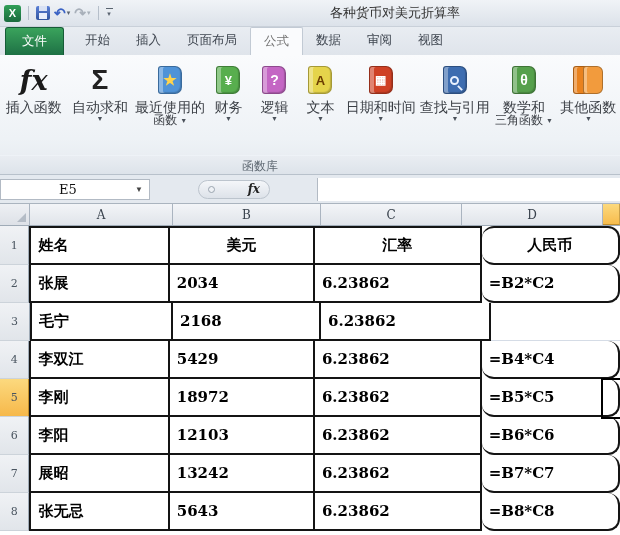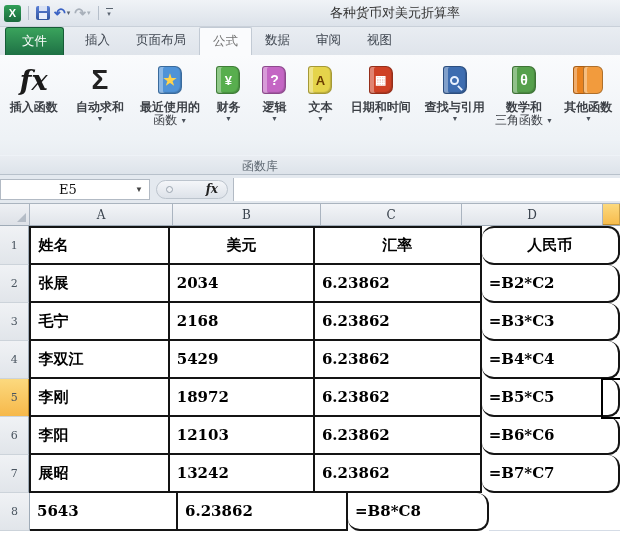--- a/index.html
+++ b/index.html
@@ -38,21 +38,21 @@
   .tab.active { background:#fafbfd; border:1px solid #c2cad4; border-bottom:none;
     border-radius:2px 2px 0 0; color:#737373; }
 
   
   .ribbon { height:120px; background:linear-gradient(#fafbfd,#eef2f6 70%,#e4e9ef);
     border-bottom:1px solid #b8c1cb; position:relative; }
   .rb-buttons { display:flex; align-items:flex-start; padding:5px 0 0 2px; height:96px; }
   .rbtn { display:flex; flex-direction:column; align-items:center; justify-content:flex-start;
     text-align:center; }
   .ricon-wrap { height:40px; display:flex; align-items:center; justify-content:center; }
-  .rlabel { font-size:12px; color:#3b3f45; line-height:14px; white-space:nowrap;font-weight:bold; }
+  .rlabel { font-size:14px; color:#3b3f45; line-height:14px; white-space:nowrap; }
   .rline2 { font-size:12px; color:#3b3f45; line-height:13px; display:flex;
     align-items:center; gap:3px; justify-content:center; }
   .caret { font-size:7px; color:#4a515a; line-height:10px; }
   .fx-big { font-family:"DejaVu Serif", serif; font-style:italic; font-weight:bold;
     font-size:27px; color:#1a1a1a; }
   .sigma { font-size:28px; font-weight:bold; color:#222; line-height:30px; }
   .book { width:24px; height:28px; border-radius:3px 7px 7px 3px; position:relative;
     display:flex; align-items:center; justify-content:center; font-weight:bold; color:#fff;
     border:1px solid rgba(0,0,0,.28);
     box-shadow:inset 4px 0 0 rgba(255,255,255,.35), inset -1px -1px 1px rgba(0,0,0,.18); }
@@ -72,21 +72,21 @@
     box-shadow:inset 3px 0 0 rgba(255,255,255,.35); }
   .books2 .b1 { left:0; background:#e9821e; }
   .books2 .b2 { left:10px; background:#f29b3d; }
   .grp-strip { position:absolute; left:0; right:0; bottom:0; height:19px;
     background:linear-gradient(#e9edf2,#dde3ea); border-top:1px solid #eef2f7;
     font-size:12px; color:#5d6771; }
   .grp-label { position:absolute; left:195px; width:130px; text-align:center; top:2px; }
 
   
   .fbar { height:29px; background:#e4e9ef; border-bottom:1px solid #aab4bf;
-    display:flex; align-items:center; padding:3px 0; }
+    display:flex; align-items:center; padding:3px 0;gap:42px; }
   .namebox { width:150px; height:21px; background:#fff; border:1px solid #b2bac4;
     display:flex; align-items:center; }
   .namebox .nbtext { flex:1; text-align:center; font-family:"DejaVu Serif", serif;
     font-size:13px; color:#111; }
   .namebox .nbcaret { width:14px; font-size:8px; color:#444; }
   .fxpill { margin-left:6px; width:72px; height:19px; border-radius:10px;
     background:linear-gradient(#f4f6f9,#dde2e9); border:1px solid #bcc4cd;
     display:flex; align-items:center; justify-content:space-between; padding:0 9px; }
   .fxpill .dot { width:7px; height:7px; border:1px solid #9aa4af; border-radius:50%;
     background:#eef1f5; }
@@ -149,20 +149,21 @@
     <div class="qat-drop">
       <span class="bar"></span>
       <span class="tiny-caret">▾</span>
     </div>
   </div>
   <div class="app-title">各种货币对美元折算率</div>
 </div>
 
 <div class="tabrow">
   <div class="tab file">文件</div>
+  <div class="tab">开始</div>
   <div class="tab">插入</div>
   <div class="tab">页面布局</div>
   <div class="tab active">公式</div>
   <div class="tab">数据</div>
   <div class="tab">审阅</div>
   <div class="tab">视图</div>
 </div>
 
 <div class="ribbon">
   <div class="rb-buttons">
@@ -313,21 +314,20 @@
         <div class="cell c1">2034</div>
         <div class="cell c2">6.23862</div>
         <div class="cell c3">=B2*C2</div>
         <div class="cell estub"></div>
       </div>
       <div class="grow">
         <div class="rh">3</div>
         <div class="cell c0">毛宁</div>
         <div class="cell c1">2168</div>
         <div class="cell c2">6.23862</div>
-        <div class="cell c3">=B3*C3</div>
         <div class="cell estub"></div>
       </div>
       <div class="grow">
         <div class="rh">4</div>
         <div class="cell c0">李双江</div>
         <div class="cell c1">5429</div>
         <div class="cell c2">6.23862</div>
         <div class="cell c3">=B4*C4</div>
         <div class="cell estub"></div>
       </div>
@@ -350,20 +350,21 @@
       <div class="grow">
         <div class="rh">7</div>
         <div class="cell c0">展昭</div>
         <div class="cell c1">13242</div>
         <div class="cell c2">6.23862</div>
         <div class="cell c3">=B7*C7</div>
         <div class="cell estub"></div>
       </div>
       <div class="grow">
         <div class="rh">8</div>
+        <div class="cell c0">张无忌</div>
         <div class="cell c1">5643</div>
         <div class="cell c2">6.23862</div>
         <div class="cell c3">=B8*C8</div>
         <div class="cell estub"></div>
       </div>
     </div>
   <div class="selbox" style="top:152px"></div>
 </div>
 
 </body></html>

